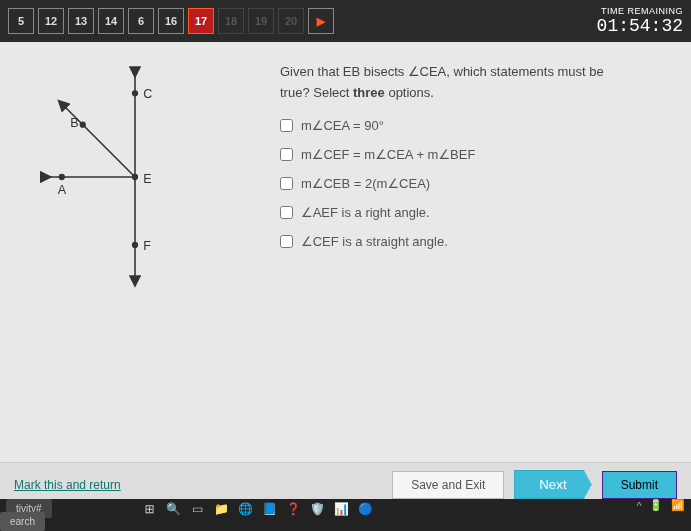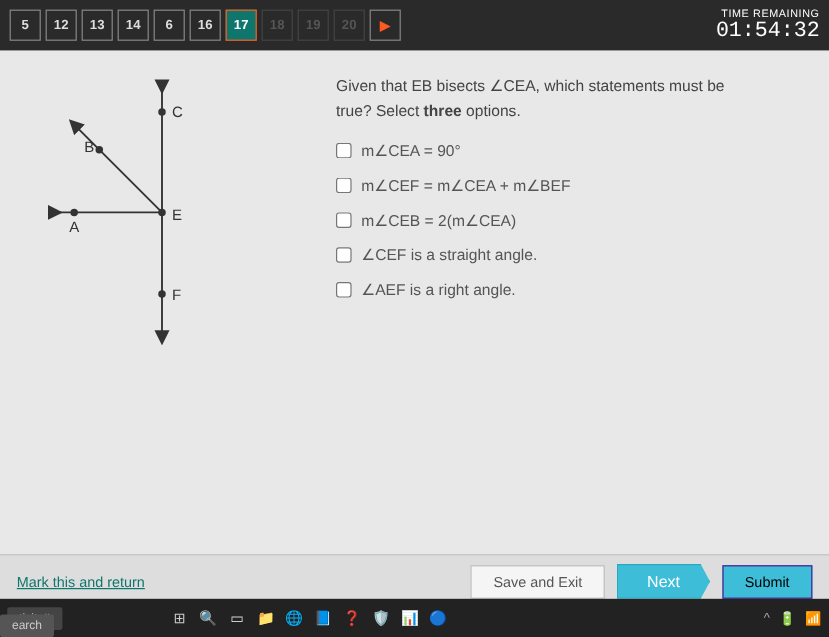--- a/index.html
+++ b/index.html
@@ -1,38 +1,38 @@
 <!DOCTYPE html>
 <html><head>
 <meta charset="utf-8">
 <style>
   * { box-sizing: border-box; margin: 0; padding: 0; }
   body { font-family: Arial, sans-serif; background: #1a1a1a; width: 691px; height: 531px; overflow: hidden; position: relative; }
   .topbar { background: #2a2a2a; height: 42px; display: flex; align-items: center; padding: 0 8px; justify-content: space-between; }
   .q-nav { display: flex; gap: 4px; align-items: center; }
   .q-btn { width: 26px; height: 26px; border: 1px solid #888; background: #2a2a2a; color: #ddd; font-size: 11px; font-weight: bold; display: flex; align-items: center; justify-content: center; cursor: pointer; }
-  .q-btn.current { background: #0f766e; border-color: #ff5a1f; color: #fff; }
+  .q-btn.current { background: #b91c1c; border-color: #ff5a1f; color: #fff; }
   .q-btn.disabled { color: #555; border-color: #444; }
   .play { color: #ff5a1f; }
   .timer { text-align: right; color: #ffffff; }
   .timer-label { font-size: 9px; letter-spacing: 0.5px; }
   .timer-val { font-size: 18px; font-family: 'Courier New', monospace; }
   .content { background: #e8e8e8; height: 420px; display: flex; position: relative; }
   .diagram { width: 270px; padding: 20px; position: relative; }
   .question { flex: 1; padding: 20px 20px 20px 10px; color: #444; font-size: 13px; }
   .prompt { line-height: 1.6; margin-bottom: 14px; }
   .opt { display: flex; align-items: center; margin: 14px 0; color: #555; font-size: 13px; }
   .opt input { margin-right: 8px; width: 13px; height: 13px; }
   .footer { background: #ddd; height: 44px; display: flex; align-items: center; justify-content: space-between; padding: 0 14px; border-top: 1px solid #ccc; }
   .mark { color: #0f766e; text-decoration: underline; font-size: 12px; cursor: pointer; }
   .actions { display: flex; gap: 10px; align-items: center; }
   .btn { padding: 6px 18px; font-size: 12px; cursor: pointer; border: 1px solid #bbb; background: #f5f5f5; color: #555; }
   .btn-primary { background: #3dbdd8; color: #000000; border: 1px solid #4c1d95; position: relative; }
   .btn-next { background: #3dbdd8; color: #fff; border: 1px solid #2aa8c0; padding: 6px 24px; clip-path: polygon(0 0, 90% 0, 100% 50%, 90% 100%, 0 100%); }
-  .taskbar { position: absolute; bottom: 0; left: 0; right: 0; height: 32px; background: #222; display: flex; align-items: center; padding: 0 6px; gap: 4px; }
+  .taskbar { position: absolute; bottom: 0; left: 0; right: 0; height: 32px; background: #222; display: flex; align-items: flex-start; padding: 0 6px; gap: 4px; }
   .tab-app { background: #444; color: #ccc; font-size: 10px; padding: 4px 10px; border-radius: 2px; }
   .tray { margin-left: auto; display: flex; gap: 8px; color: #aaa; font-size: 11px; align-items: center;}
   .ticon { width: 20px; height: 20px; display:flex; align-items:center; justify-content:center; font-size:12px; color:#ccc; }
   svg.geo { width: 230px; height: 230px; }
 </style>
 </head>
 <body>
 
 <div class="topbar">
 
@@ -90,25 +90,25 @@
     <label class="opt">
         <input type="checkbox" style="">
         <span>m∠CEF = m∠CEA + m∠BEF</span>
       </label>
     <label class="opt">
         <input type="checkbox" style="">
         <span>m∠CEB = 2(m∠CEA)</span>
       </label>
     <label class="opt">
         <input type="checkbox" style="">
-        <span>∠CEF is a straight angle.</span>
+        <span>∠AEF is a right angle.</span>
       </label>
     <label class="opt">
         <input type="checkbox" style="">
-        <span>∠AEF is a right angle.</span>
+        <span>∠CEF is a straight angle.</span>
       </label>
   </div>
 </div>
 
 <div class="footer">
   <a class="mark">Mark this and return</a>
   <div class="actions">
     <button class="btn">Save and Exit</button>
     <button class="btn-next">Next</button>
     <button class="btn btn-primary">Submit</button>

